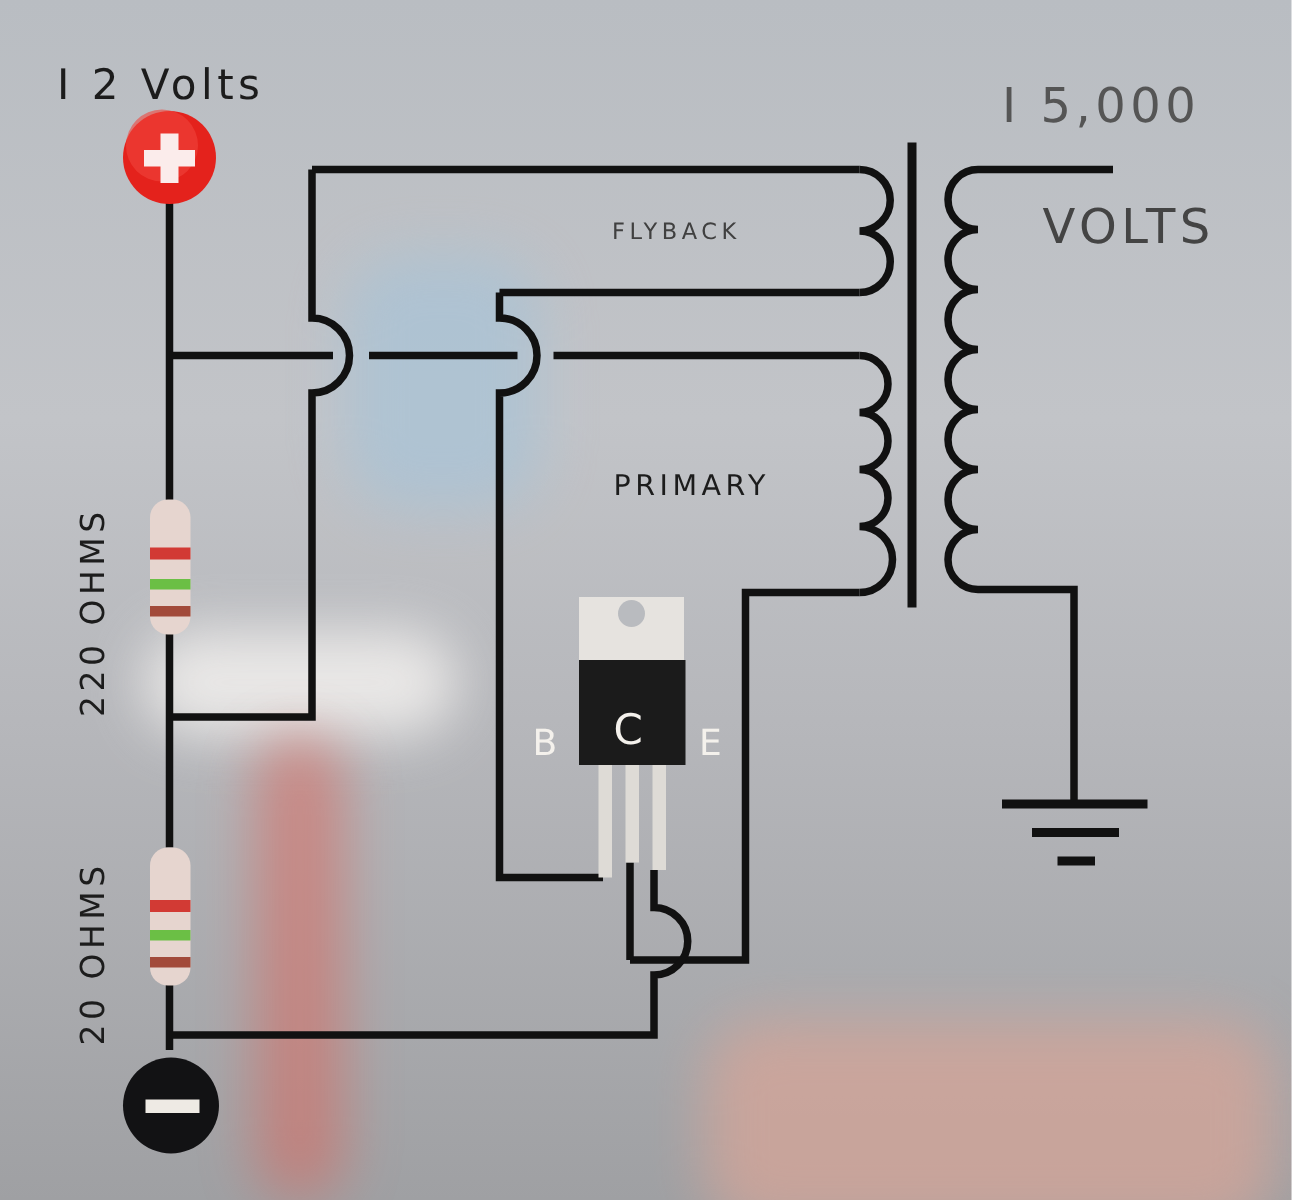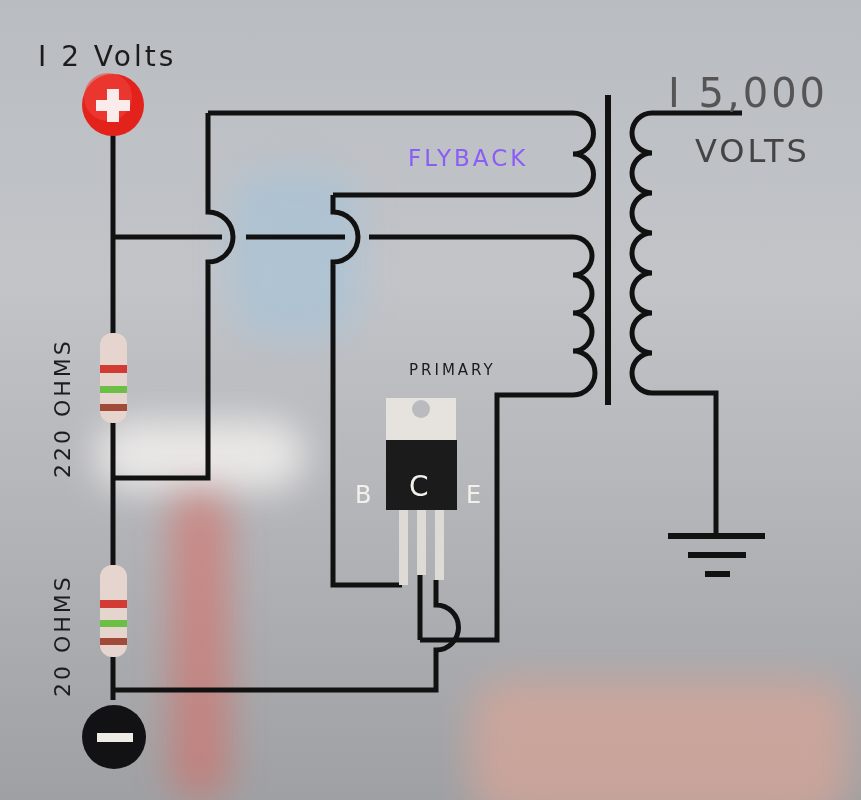--- a/index.html
+++ b/index.html
@@ -89,23 +89,23 @@
     <path d="M386 398 H456 V440 H386 Z" fill="#e6e3df"></path>
     <circle cx="421" cy="409" r="9" fill="#b9bbbf"></circle>
     <rect x="386" y="440" width="71" height="70" fill="#1b1b1b"></rect>
     <rect x="399" y="510" width="9" height="75" fill="#dedbd6"></rect>
     <rect x="417" y="510" width="9" height="65" fill="#dedbd6"></rect>
     <rect x="435" y="510" width="9" height="70" fill="#dedbd6"></rect>
   </g>
 </svg>
 
 <div class="label" style="left:38px;top:40px;font-size:28px;">I 2 Volts</div>
-<div class="label" style="left:668px;top:70px;font-size:40px;color:#555;">I 5,000</div>
+<div class="label" style="left:668px;top:51px;font-size:32px;color:#555;">I 5,000</div>
 <div class="label" style="left:695px;top:132px;font-size:32px;color:#444;">VOLTS</div>
-<div class="label" style="left:408px;top:145px;font-size:23px;color:#8b5cf6;">FLYBACK</div>
-<div class="label" style="left:409px;top:313px;font-size:15px;margin-top:48px;">PRIMARY</div>
+<div class="label" style="left:408px;top:145px;font-size:15px;color:#404040;">FLYBACK</div>
+<div class="label" style="left:409px;top:313px;font-size:19px;">PRIMARY</div>
 
 <div class="label" style="left:355px;top:481px;font-size:24px;color:#f4f1ec;">B</div>
 <div class="label" style="left:409px;top:470px;font-size:28px;color:#f4f1ec;">C</div>
 <div class="label" style="left:466px;top:481px;font-size:24px;color:#f4f1ec;">E</div>
 
 <div class="vert" style="left:50px;top:478px;">220 OHMS</div>
 <div class="vert" style="left:50px;top:697px;">20 OHMS</div>
 
 </body></html>

